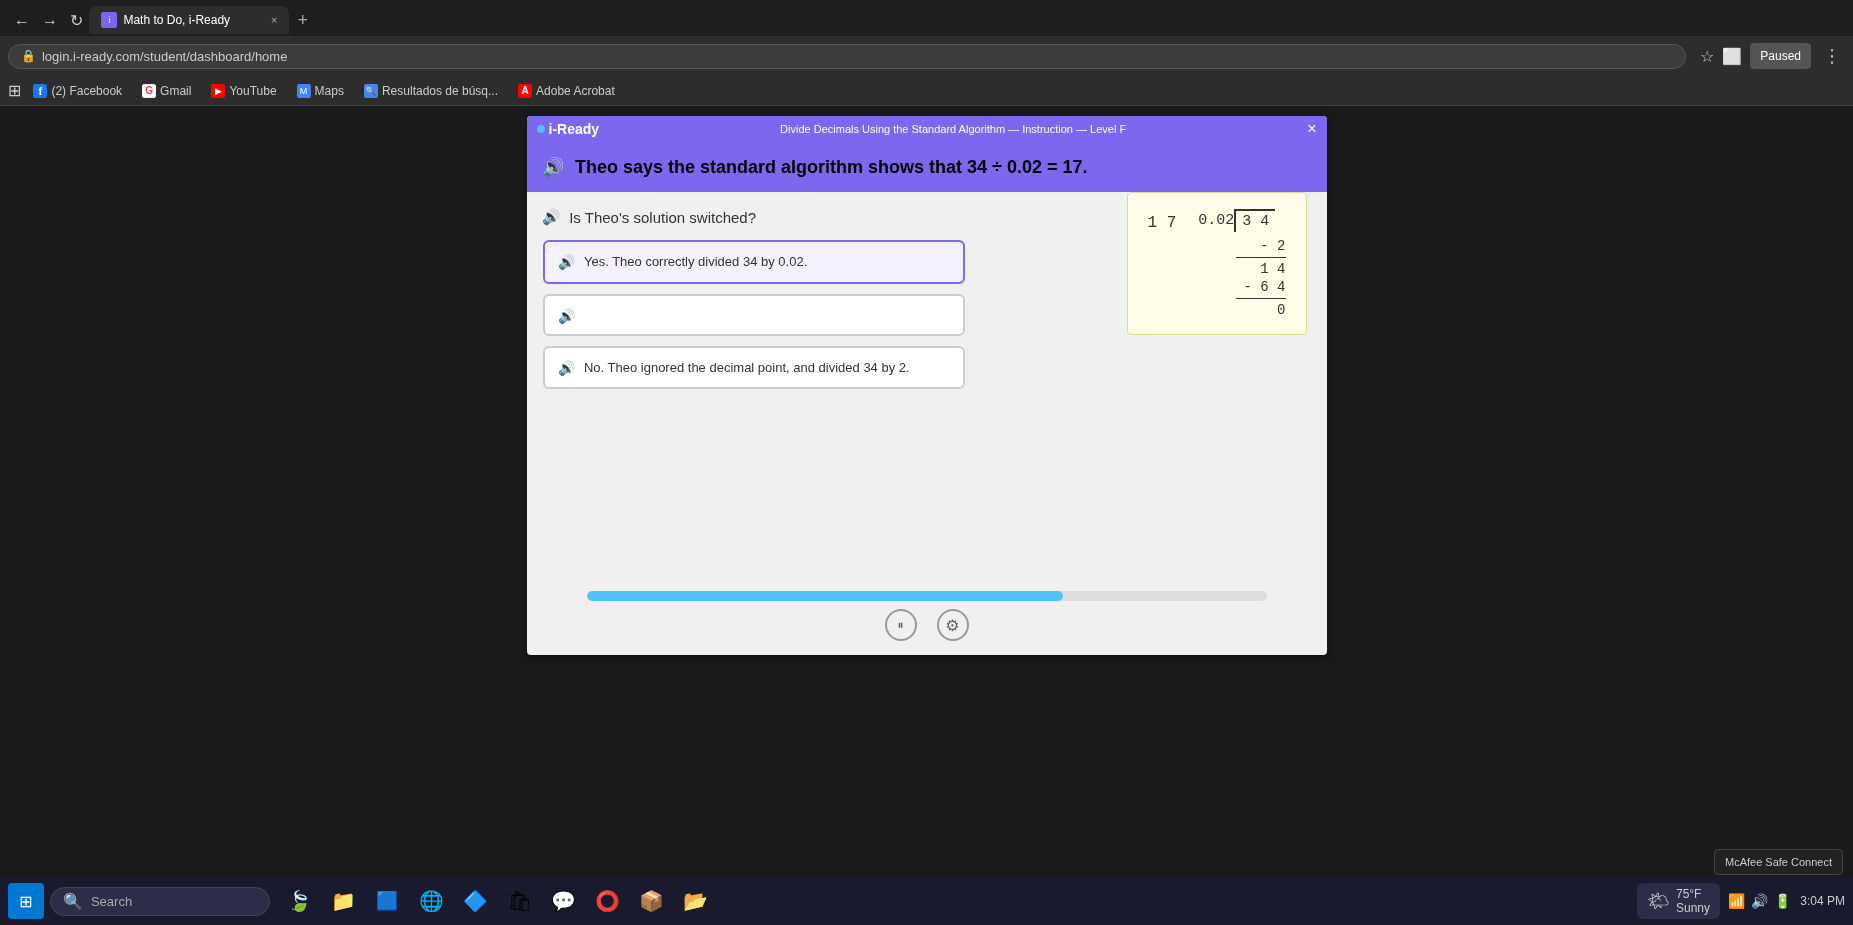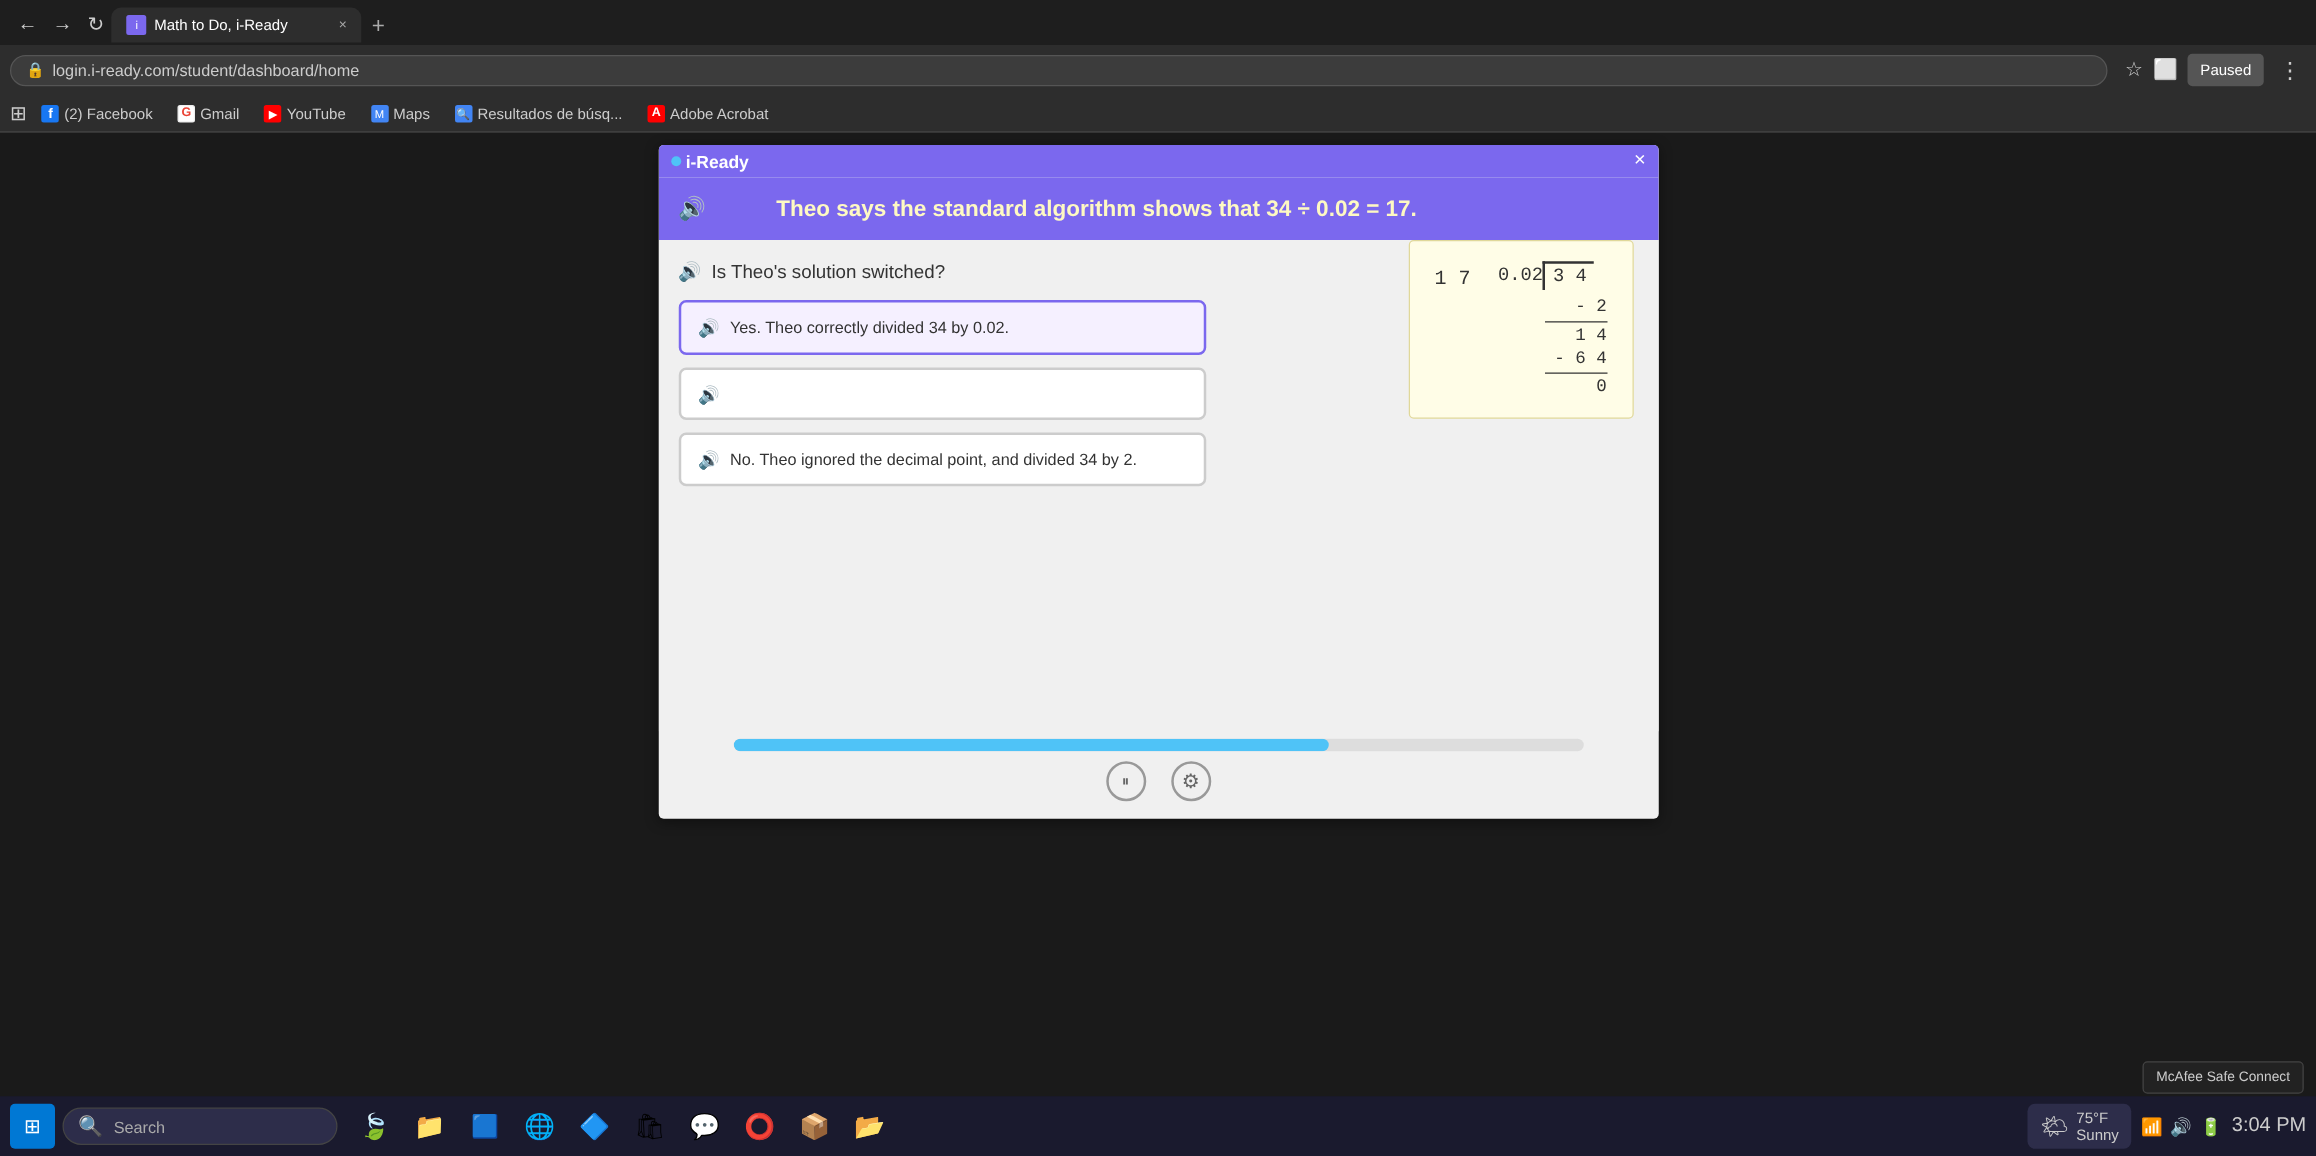--- a/index.html
+++ b/index.html
@@ -229,24 +229,23 @@
       align-items: center;
       gap: 10px;
     }
 
     .speaker-icon {
       color: #ddd;
       font-size: 18px;
     }
 
     .question-header-text {
-      color: #fef9c3;
+      color: #000000;
       font-size: 18px;
       font-weight: bold;
-      margin-left: 46px;
     }
 
     
     .question-body {
       padding: 16px;
       background: #f0f0f0;
     }
 
     .question-label-row {
       display: flex;
@@ -505,21 +504,21 @@
     }
 
     .taskbar-sys-icon {
       color: #ccc;
       font-size: 14px;
       cursor: pointer;
     }
 
     .taskbar-clock {
       color: #ccc;
-      font-size: 16px;
+      font-size: 12px;
       text-align: right;
       line-height: 1.4;
     }
 
     .weather-widget {
       display: flex;
       align-items: center;
       gap: 6px;
       background: #2d2d4a;
       border-radius: 6px;
@@ -614,20 +613,21 @@
 
 <div class="content-area">
 
   <div class="iready-panel">
 
     <div class="panel-top-bar">
       <div class="iready-logo">
         <div class="iready-logo-dot"></div>
         <span>i-Ready</span>
       </div>
+      <div class="lesson-title-bar">Divide Decimals Using the Standard Algorithm — Instruction — Level F</div>
       <button class="panel-close-btn">×</button>
     </div>
 
     <div class="question-header">
       <span class="speaker-icon">🔊</span>
       <span class="question-header-text">Theo says the standard algorithm shows that 34 ÷ 0.02 = 17.</span>
     </div>
 
     <div class="question-body body-relative">
       <div class="question-label-row">

